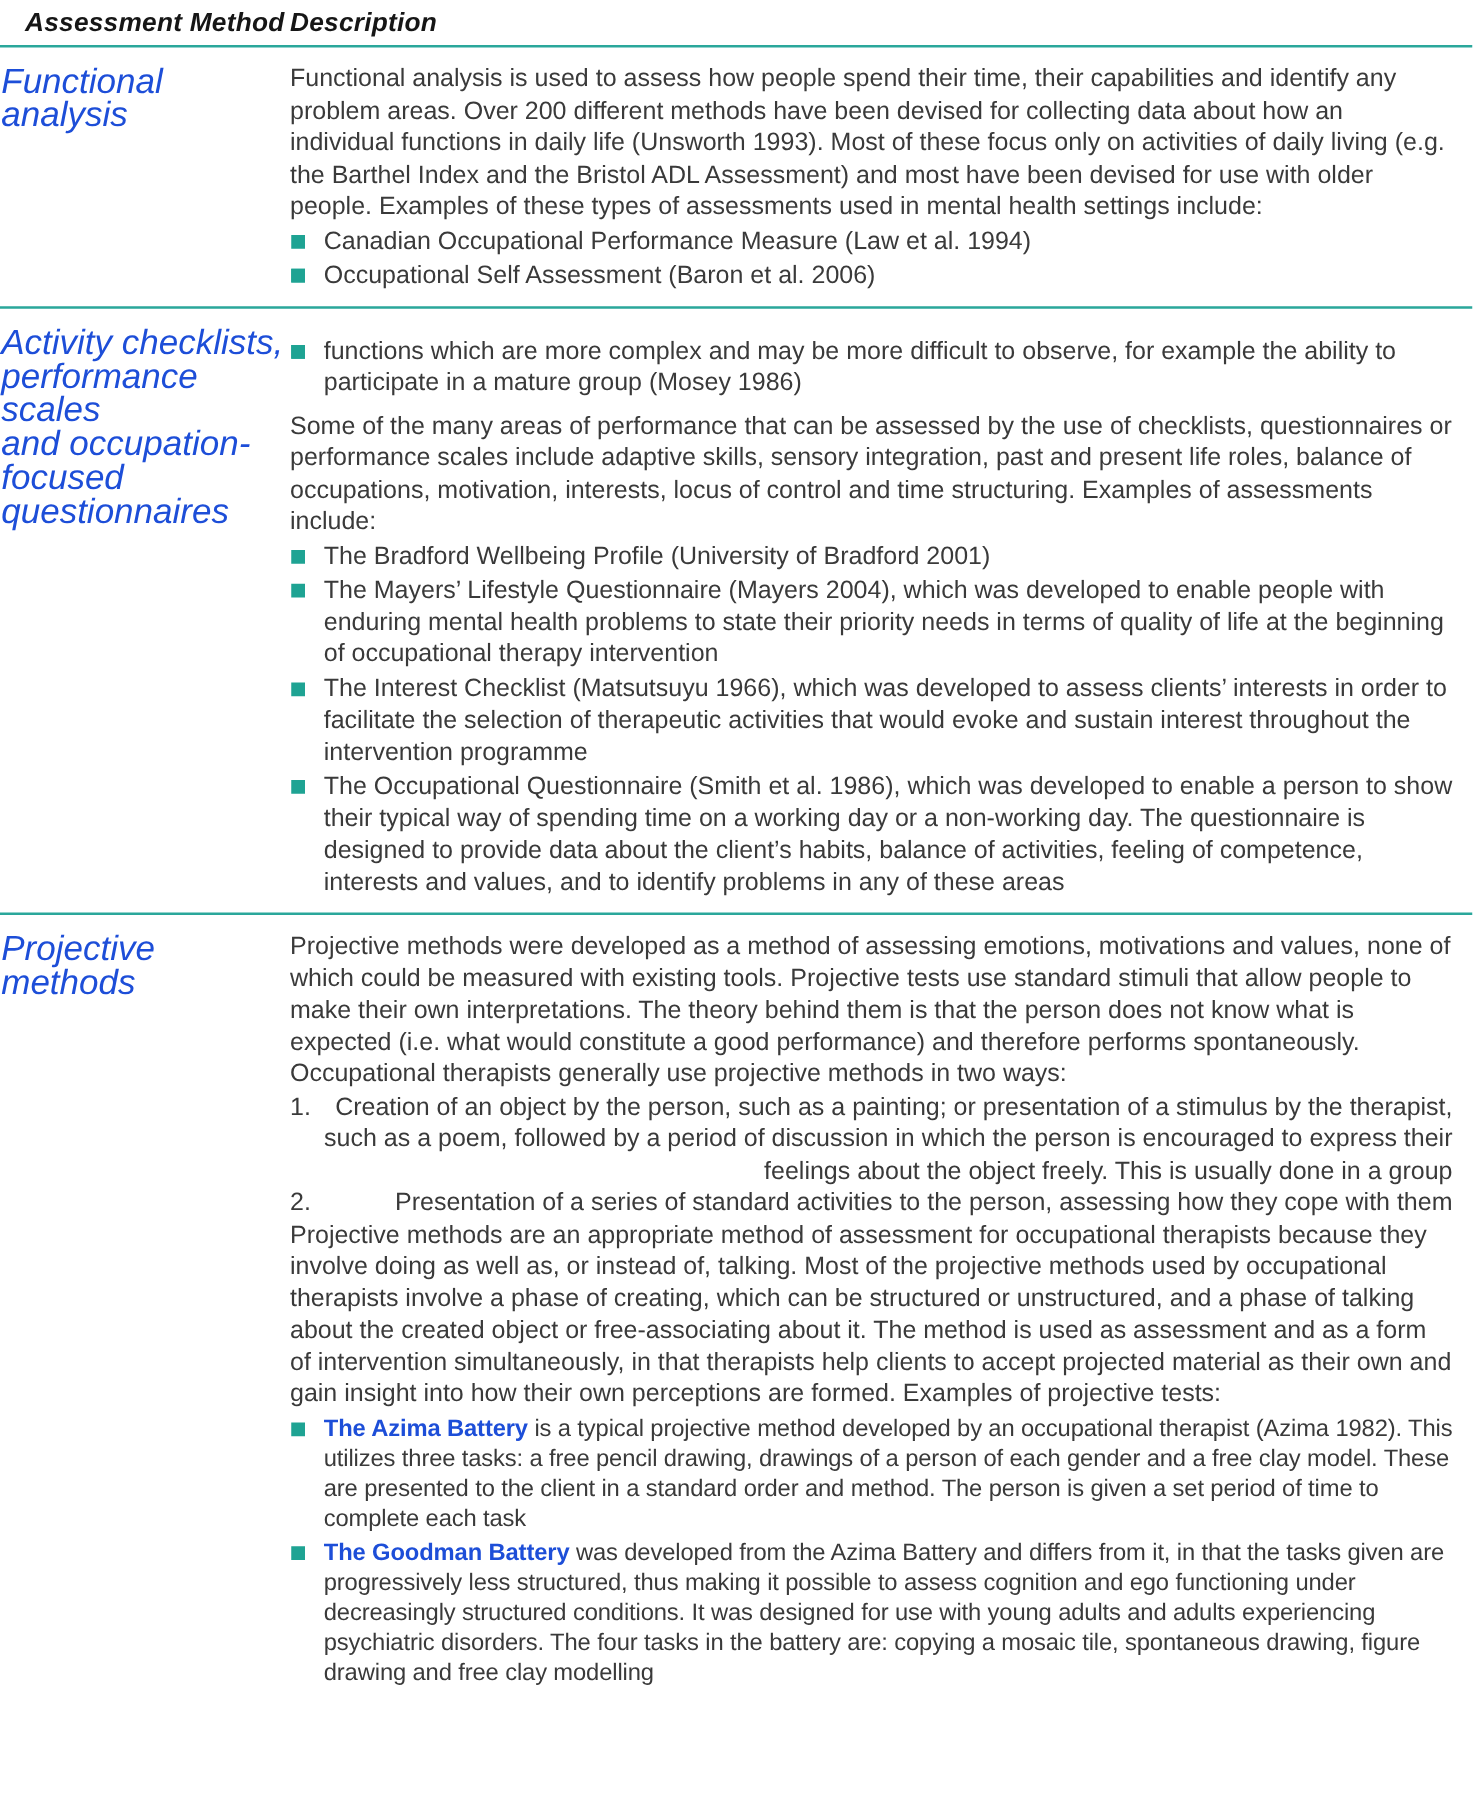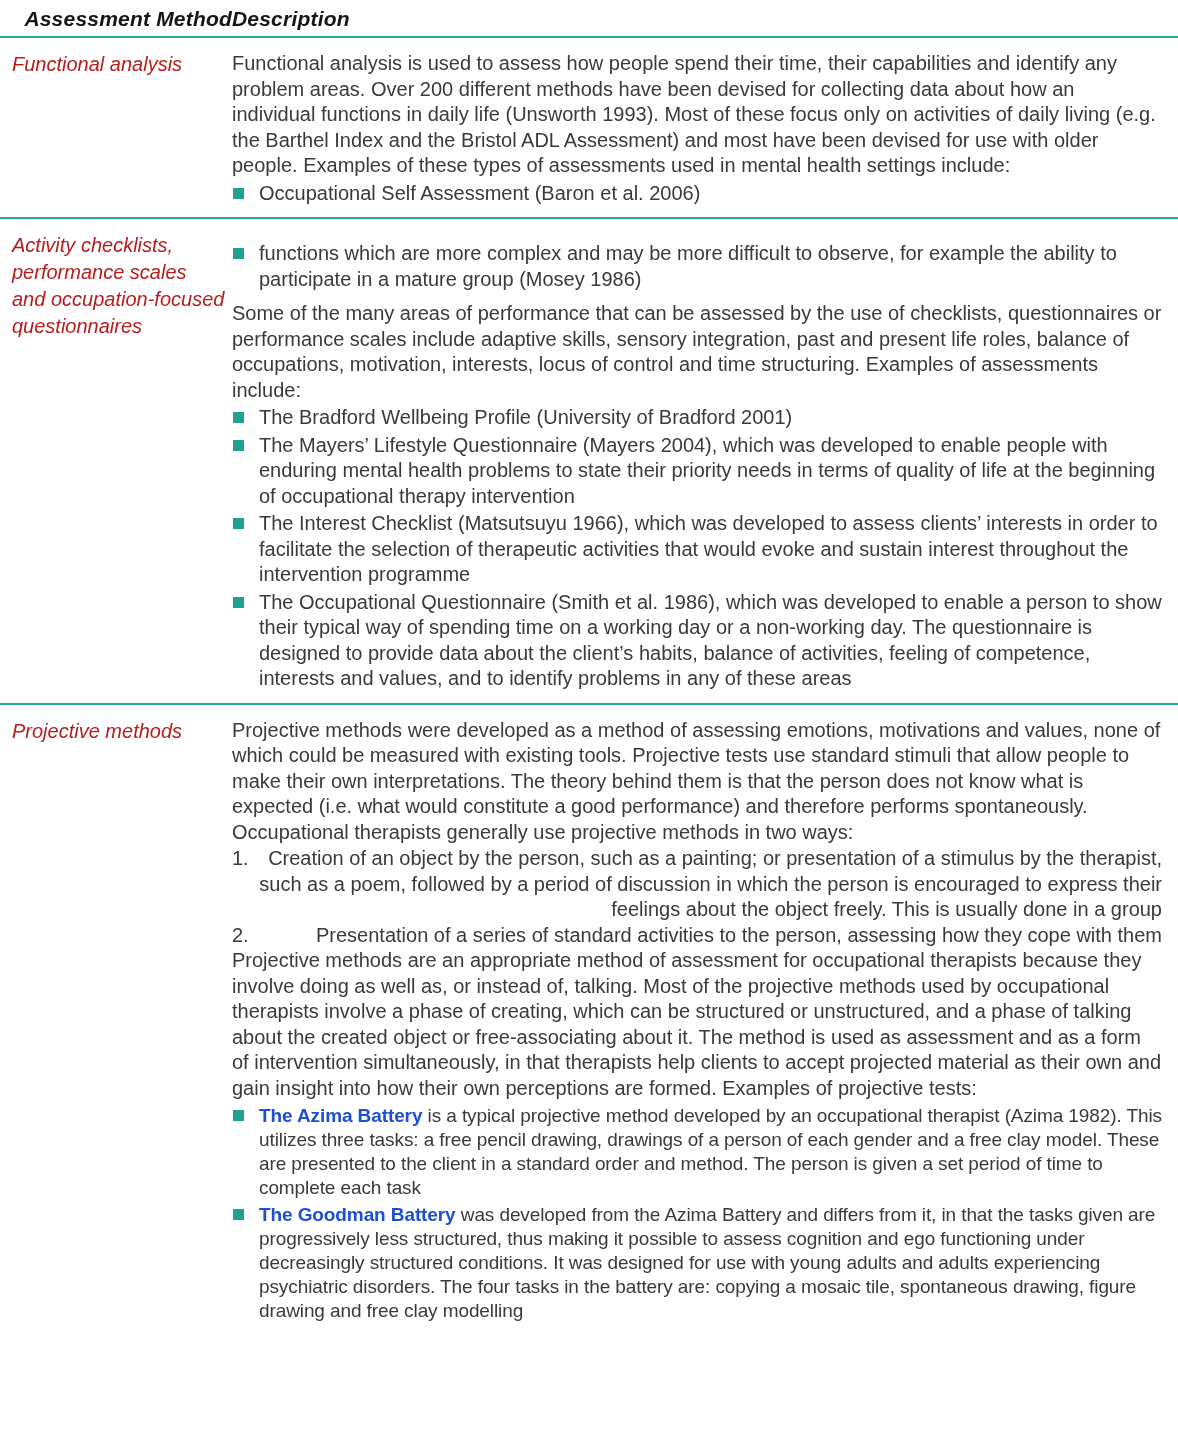--- a/index.html
+++ b/index.html
@@ -24,34 +24,34 @@
     padding:7px 0 5px 0;
     border-bottom:2px solid var(--rule);
   }
   .th{
     font-size:21px;
     font-weight:bold;
     font-style:italic;
     color:var(--head-ink);
     letter-spacing:0.2px;
   }
-  .th.method{ padding-left:3px;text-align:right; }
+  .th.method{ padding-left:20px; }
   .trow{
     display:grid;
     grid-template-columns:232px 1fr;
     padding:13px 0 11px 0;
     border-bottom:2px solid var(--rule);
   }
   .trow:last-of-type{ border-bottom:none; }
   .cell-method{
-    font-size:20px;
+    font-size:28px;
     font-style:italic;
-    color:#b91c1c;
+    color:#1d4ed8;
     line-height:27px;
-    padding-left:12px;
+    padding-left:1px;
     white-space:pre-line;
   }
   .cell-desc{
     font-size:20px;
     line-height:25.5px;
     padding-right:16px;
   }
   .para{ margin:0 0 1px 0; }
   .bullet{
     position:relative;
@@ -91,21 +91,21 @@
 <div class="table">
   <div class="thead">
     <div class="th method">Assessment Method</div>
     <div class="th desc">Description</div>
   </div>
   <div id="tbody">
       <div class="trow">
         <div class="cell-method">Functional analysis</div>
         <div class="cell-desc">
           <div class="para">Functional analysis is used to assess how people spend their time, their capabilities and identify any problem areas. Over 200 different methods have been devised for collecting data about how an individual functions in daily life (Unsworth 1993). Most of these focus only on activities of daily living (e.g. the Barthel Index and the Bristol ADL Assessment) and most have been devised for use with older people. Examples of these types of assessments used in mental health settings include:</div>
-          <div class="bullet"><span class="marker"></span></div>
+          <div class="bullet"><span class="marker"></span><span>Canadian Occupational Performance Measure (Law et al. 1994)</span></div>
           <div class="bullet"><span class="marker"></span></div>
           <div class="bullet"><span class="marker"></span><span>Occupational Self Assessment (Baron et al. 2006)</span></div>
         </div>
       </div>
       <div class="trow">
         <div class="cell-method">Activity checklists,
 performance scales
 and occupation-focused
 questionnaires</div>
         <div class="cell-desc">

